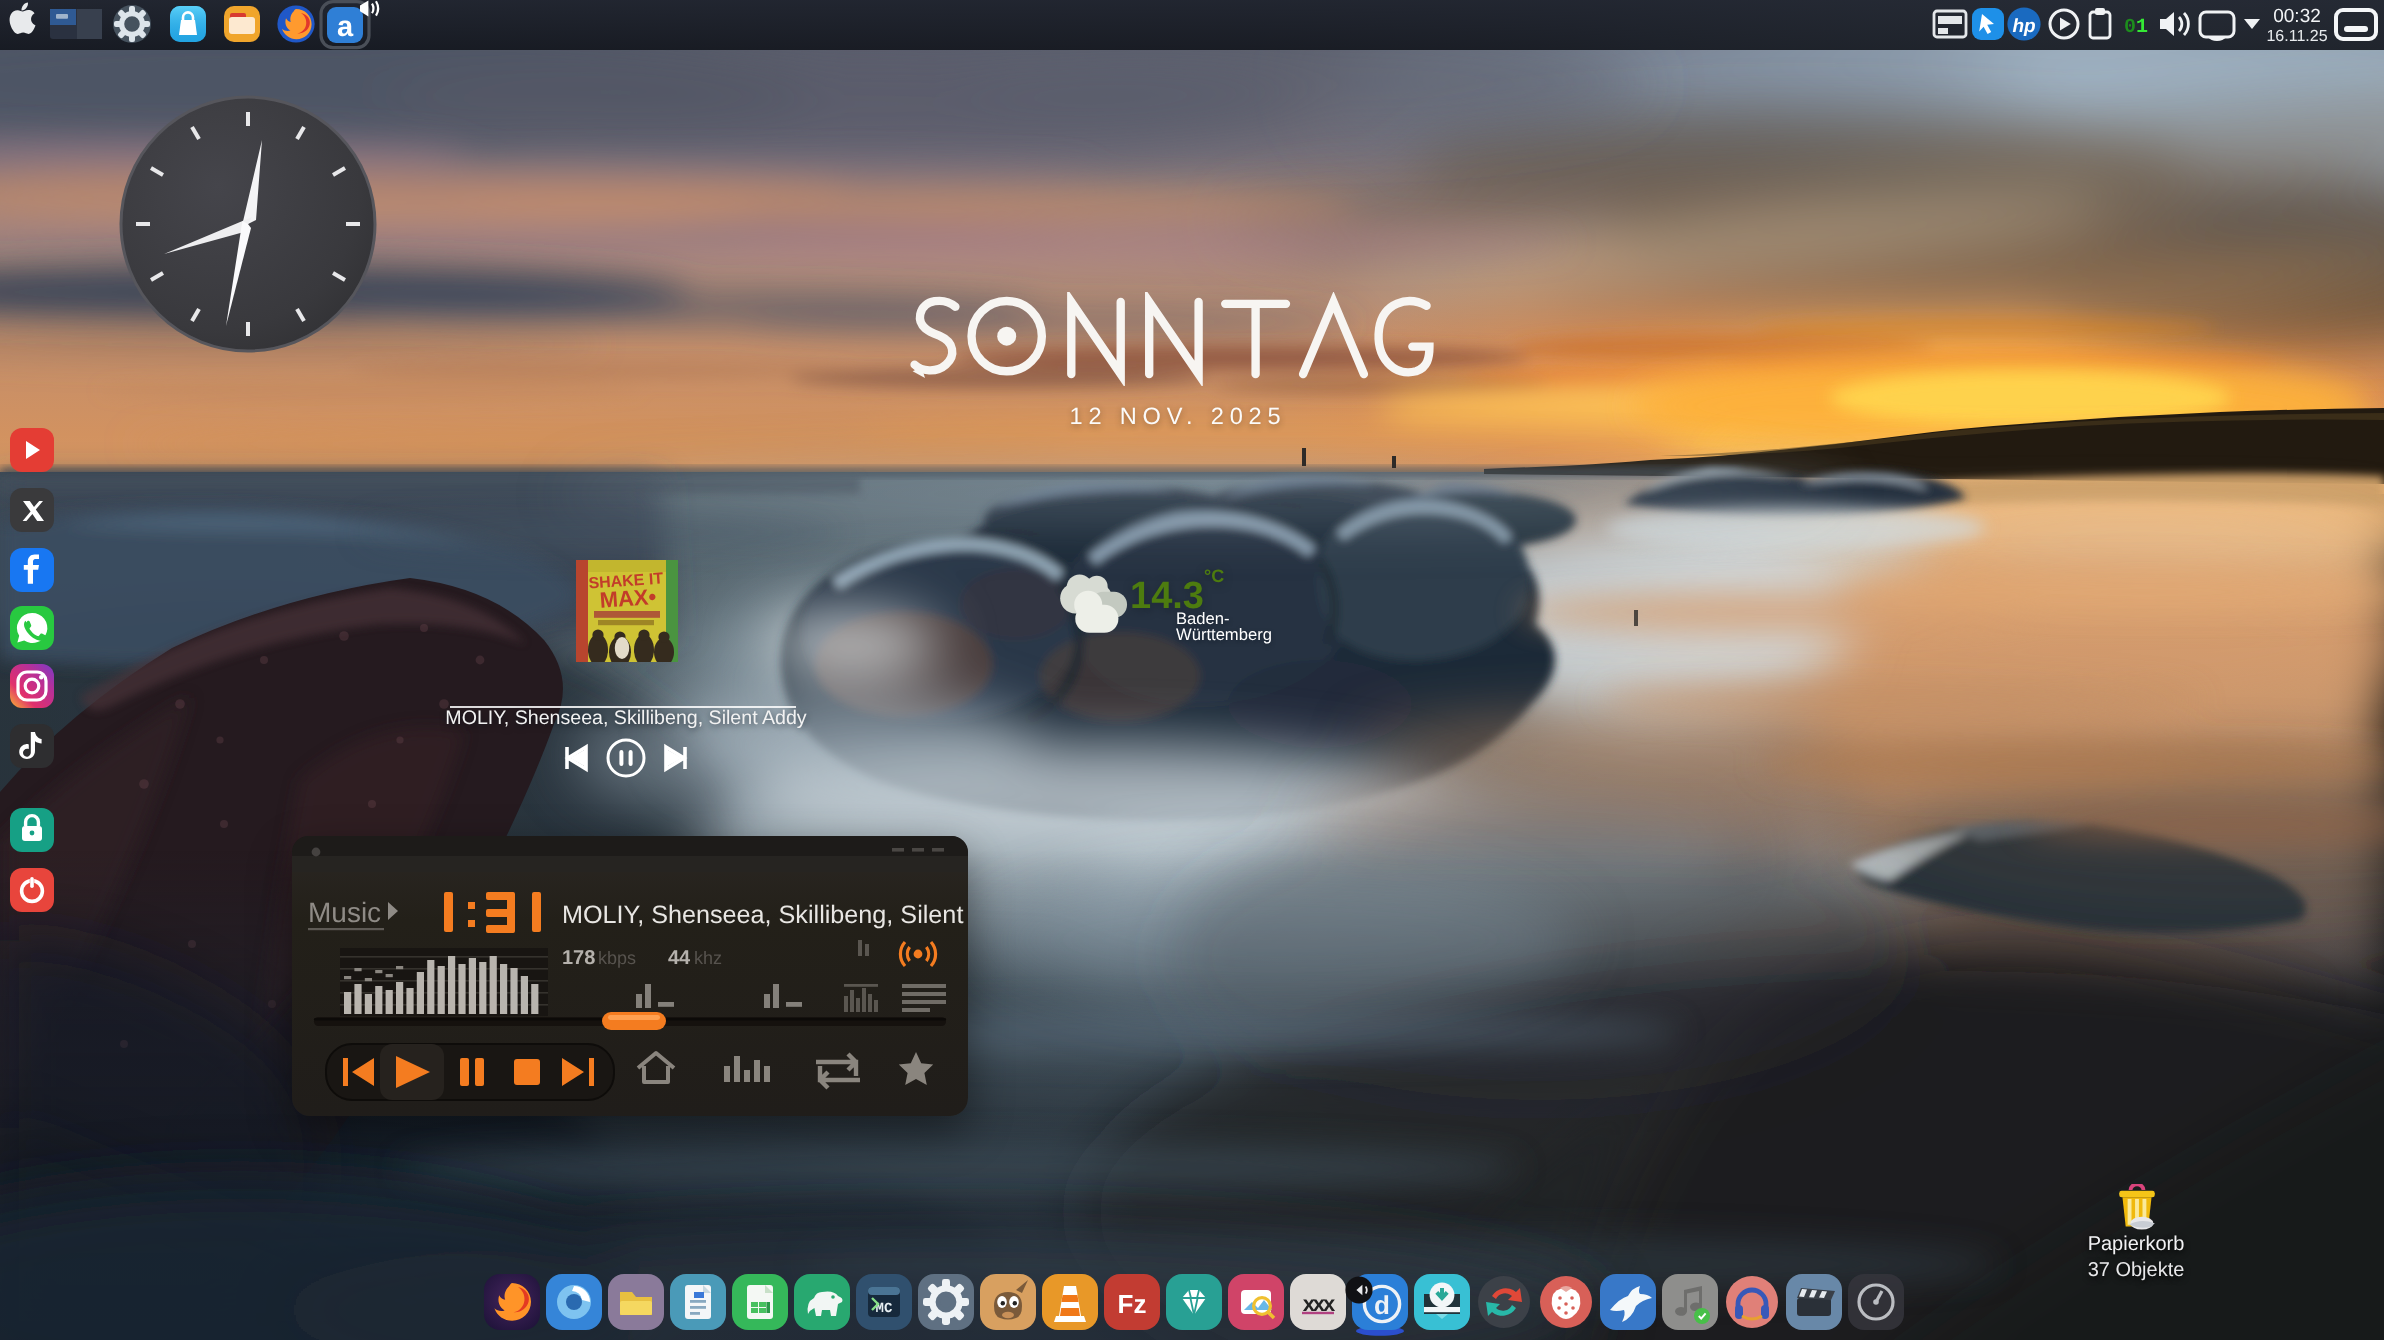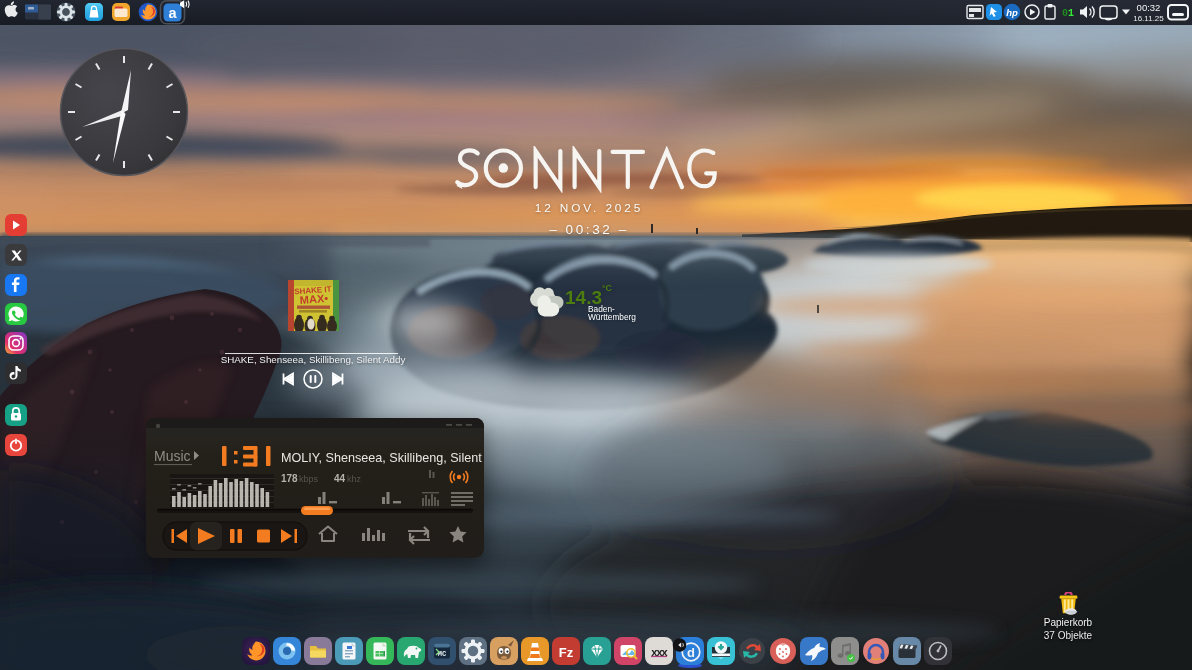--- a/index.html
+++ b/index.html
@@ -414,21 +414,20 @@
   <path d="M87,43 V5 L113,43 V5"></path>
   <path d="M128,43 V5 L154,43 V5"></path>
   <path d="M168,6 H200 M184,6 V43"></path>
   <path d="M209,43 L225,5 L241,43"></path>
   <path d="M274,7 C264,1.5 251,5.5 249,19 C247,34.5 257,44.5 268.5,41.5 C274.5,39.5 275.5,34.5 275.5,28.5 H266.5"></path>
  </g>
  <circle cx="53" cy="23" r="5" fill="#f7f5f2"></circle>
  <path d="M3.5,41.5 l6.5,3.5 -1.8,-5.8 z" fill="#f7f5f2"></path>
 </svg>
 <div class="abs" style="left:396px;top:201px;width:386px;text-align:center;color:#fbfbfa;font-size:11.8px;letter-spacing:2.9px;text-shadow:0 1px 3px rgba(60,40,20,0.45);">12 NOV. 2025</div>
-<div class="abs" style="left:396px;top:222px;width:386px;text-align:center;color:#fbfbfa;font-size:13.5px;letter-spacing:2.6px;text-shadow:0 1px 3px rgba(60,40,20,0.45);">– 00:32 –</div>
 
 <svg class="abs" style="left:288px;top:280px" width="51" height="51" viewBox="0 0 51 51">
  <rect width="51" height="51" fill="#cfc334"></rect>
  <rect x="0" y="0" width="6" height="51" fill="#b8452e"></rect>
  <rect x="45" y="0" width="6" height="51" fill="#4a9440"></rect>
  <rect x="6" y="0" width="39" height="6" fill="#c2b62e"></rect>
  <text x="25" y="13" font-family="Liberation Sans,sans-serif" font-size="8" font-weight="bold" fill="#c23c2a" text-anchor="middle" transform="rotate(-4 25 12)">SHAKE IT</text>
  <text x="26" y="23" font-family="Liberation Sans,sans-serif" font-size="11" font-weight="bold" fill="#c23c2a" text-anchor="middle" transform="rotate(-4 25 20)">MAX•</text>
  <rect x="9" y="25.5" width="33" height="3.4" fill="#a84438" opacity="0.85"></rect>
  <rect x="11" y="30" width="28" height="2.6" fill="#917722" opacity="0.8"></rect>
@@ -438,21 +437,21 @@
   <ellipse cx="34" cy="45" rx="5" ry="8"></ellipse>
   <ellipse cx="44" cy="46" rx="5" ry="7"></ellipse>
   <circle cx="11" cy="37.5" r="2.8"></circle>
         <circle cx="22" cy="38.5" r="2.8"></circle>
         <circle cx="34" cy="37.5" r="2.8"></circle>
         <circle cx="44" cy="38.5" r="2.8"></circle>
  </g>
  <ellipse cx="23" cy="44" rx="3.6" ry="5.5" fill="#e3dbc9"></ellipse>
 </svg>
 <div class="abs" style="left:225px;top:352.5px;width:173px;height:0;border-top:1.4px solid rgba(255,255,255,0.85);"></div>
-<div class="abs" style="left:163px;top:354px;width:300px;text-align:center;color:#f2f2f2;font-size:9.8px;text-shadow:0 1px 3px rgba(10,20,30,0.6);">SHAKE, Shenseea, Skillibeng, Silent Addy</div>
+<div class="abs" style="left:163px;top:354px;width:300px;text-align:center;color:#f2f2f2;font-size:9.8px;text-shadow:0 1px 3px rgba(10,20,30,0.6);">MOLIY, Shenseea, Skillibeng, Silent Addy</div>
 <svg class="abs" style="left:275px;top:368px" width="76" height="22" viewBox="0 0 76 22">
  <g fill="#fff" stroke="#fff">
   <path d="M8.5,5.5 v11 M18,5.5 l-9,5.5 l9,5.5 z" stroke-width="1.8" fill="none"></path>
   <path d="M18,6.5 l-8,4.5 l8,4.5 z" stroke="none"></path>
   <circle cx="38" cy="11" r="9" fill="none" stroke-width="1.5"></circle>
   <rect x="34.7" y="7" width="2" height="8" rx="1" stroke="none"></rect>
   <rect x="39.3" y="7" width="2" height="8" rx="1" stroke="none"></rect>
   <path d="M67.5,5.5 v11 M58,5.5 l9,5.5 l-9,5.5 z" stroke-width="1.8" fill="none"></path>
   <path d="M58,6.5 l8,4.5 l-8,4.5 z" stroke="none"></path>
  </g>

